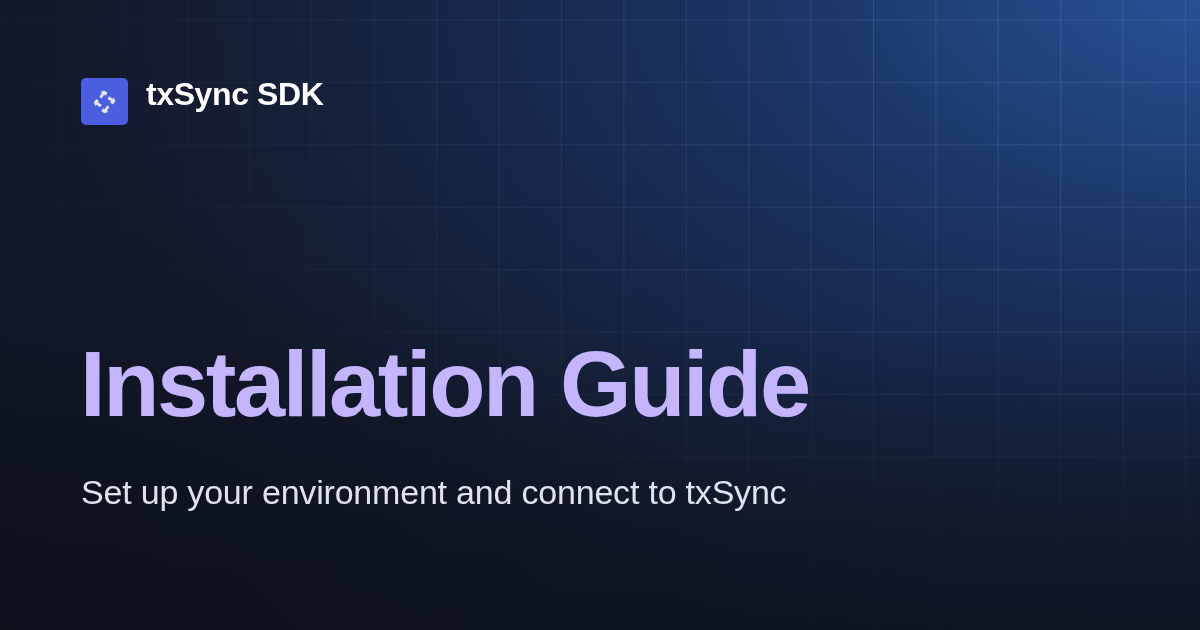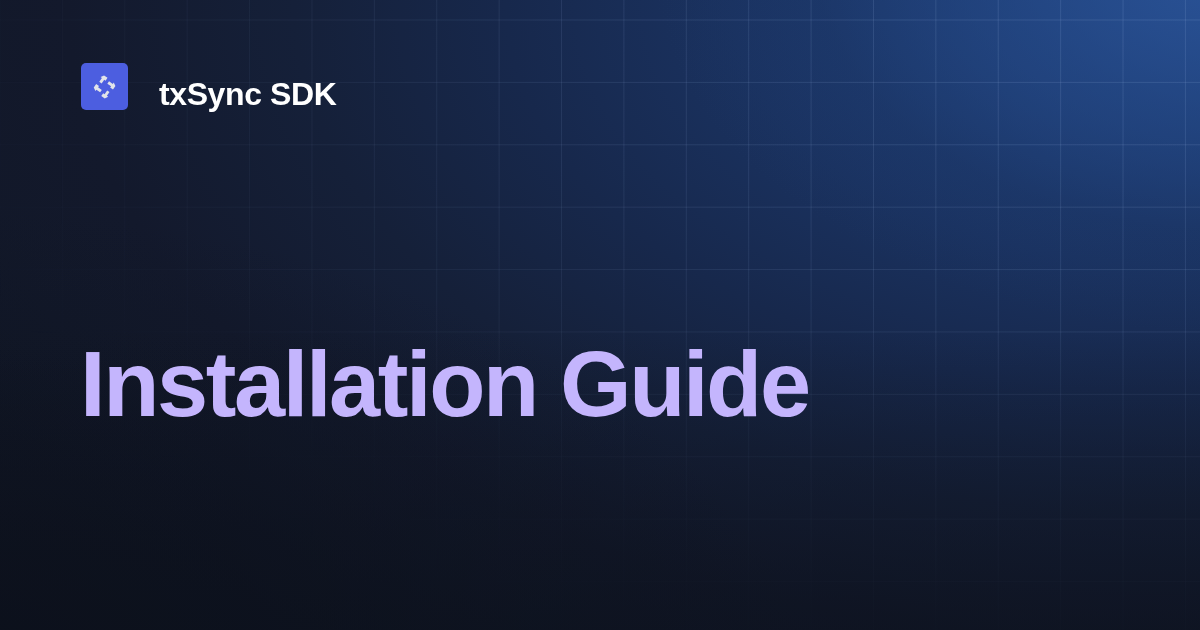--- a/index.html
+++ b/index.html
@@ -98,24 +98,24 @@
 
   
   .content {
     position: absolute;
     inset: 0;
   }
 
   .brand {
     position: absolute;
     left: 81px;
-    top: 63px;
+    top: 78px;
     display: flex;
-    align-items: flex-end;
-    gap: 31px;
+    align-items: flex-start;
+    gap: 18px;
   }
   .brand-badge {
     width: 47px;
     height: 47px;
     border-radius: 5px;
     background: #4c5ee0;
     display: flex;
     align-items: center;
     justify-content: center;
     flex: none;
@@ -183,15 +183,16 @@
               <path d="M4.0 16.5 L6.6 12.8 L9.6 14.9 L8.6 16.3 L12.6 19.1 L10.8 21.6 L6.8 18.8 L5.8 20.2 Z"></path>
             </g>
           </svg>
         </span>
       </div>
       <div class="brand-name">txSync SDK</div>
     </div>
 
     <div class="headline">Installation Guide</div>
 
+    <div class="subtitle">Set up your environment and connect to txSync</div>
 
   </div>
 </div>
 
 </body></html>

